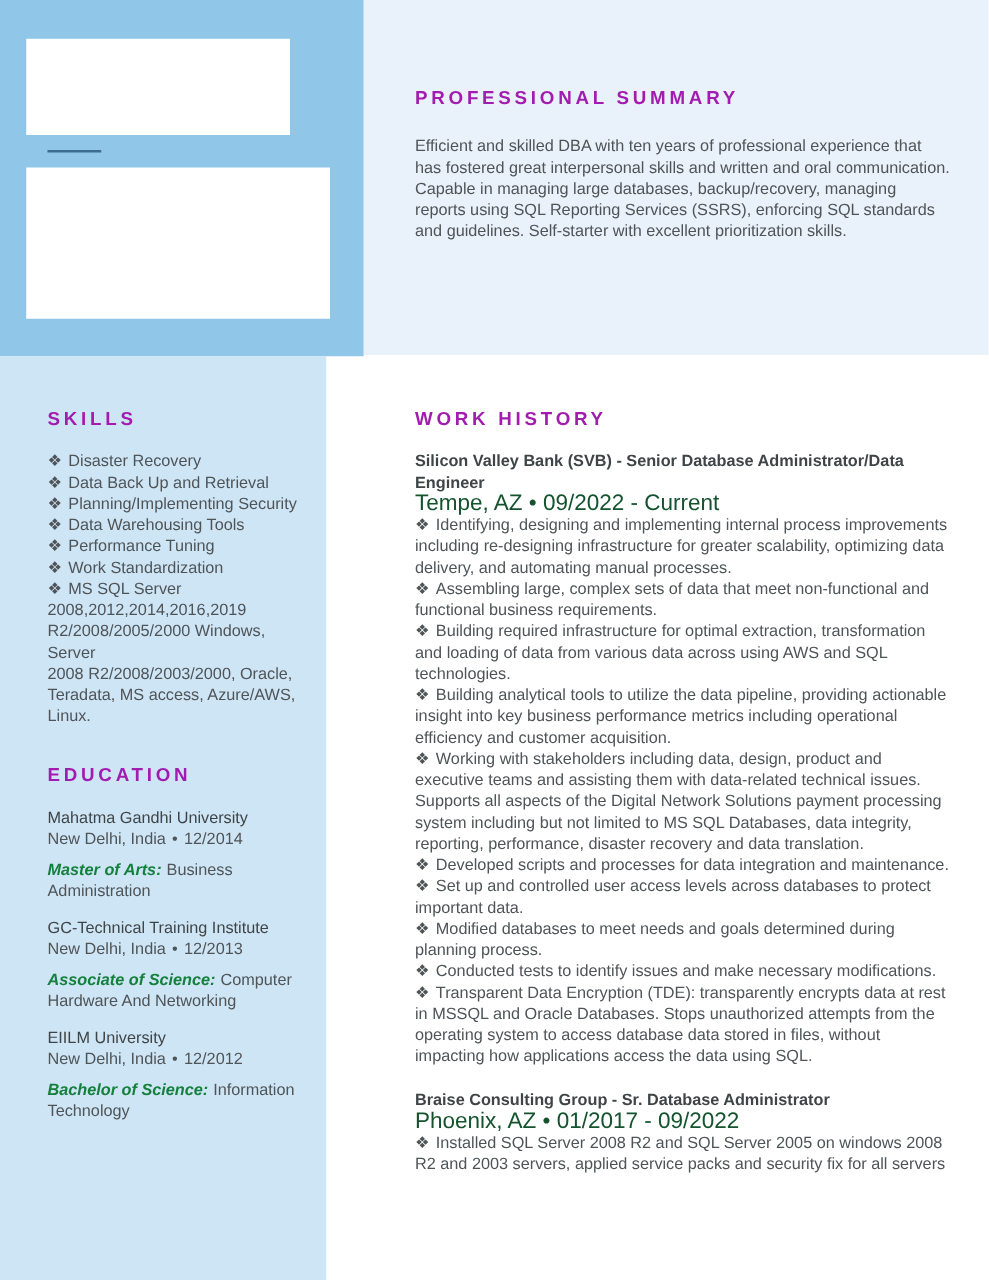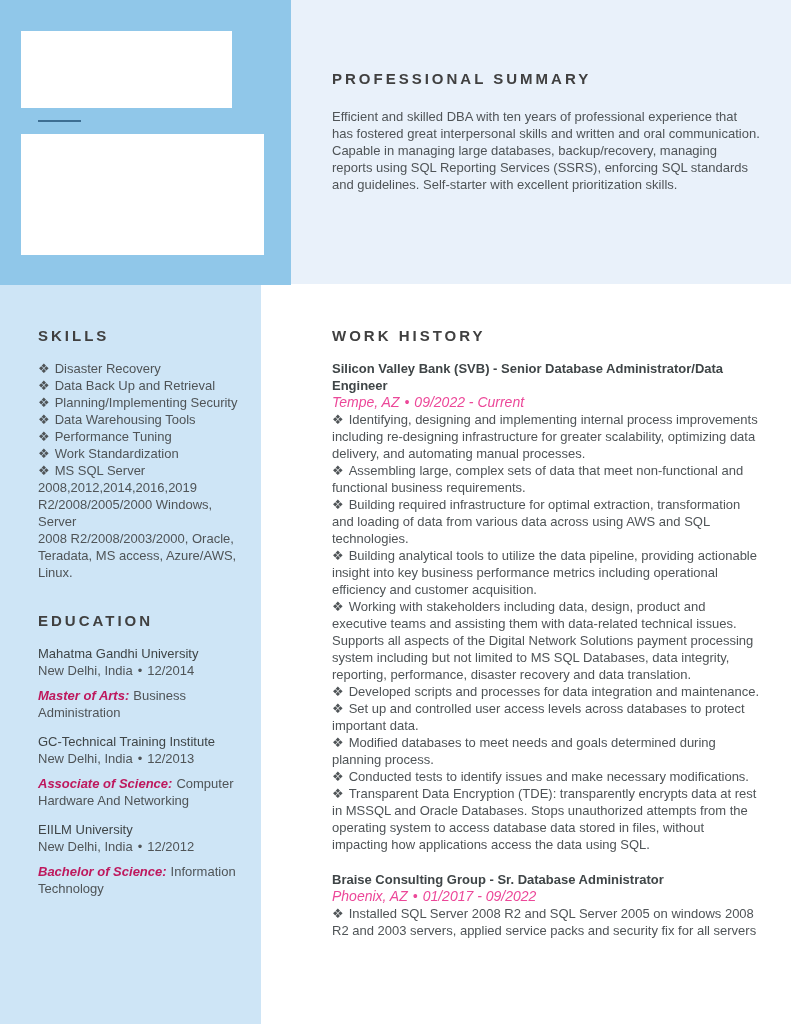--- a/index.html
+++ b/index.html
@@ -58,21 +58,21 @@
     width: 500px; height: 560px;
     background: #ffffff;
     padding: 42px 28px 0 41px;
   }
 
   
   h2.section-heading {
     font-size: 15px;
     font-weight: bold;
     letter-spacing: 3px;
-    color: #404040;
+    color: #a21caf;
     line-height: 19px;
   }
   .summary-band h2 { margin-bottom: 20px; }
   .sidebar h2, .main h2 { margin-bottom: 15px; }
 
   .body-text {
     font-size: 13px;
     line-height: 17px;
     color: #4f5457;
   }
@@ -81,33 +81,33 @@
   .skill-item { font-size: 13px; line-height: 17px; color: #4f5457; }
   .glyph { margin-right: 5px; color: #4f5457; }
   .pre-text { white-space: pre-wrap; }
 
   
   .education-heading-wrap { margin-top: 30px; }
   .edu-entry { margin-bottom: 12px; }
   .edu-school { font-size: 13px; line-height: 17px; font-weight: normal; color: #3f4547; }
   .edu-meta   { font-size: 13px; line-height: 17px; color: #4f5457; }
   .edu-degree { font-size: 13px; line-height: 17px; color: #4f5457; margin-top: 8px; }
-  .edu-degree .deg { font-weight: bold; font-style: italic; color: #be185d; }
+  .edu-degree .deg { font-weight: bold; font-style: italic; color: #15803d; }
   .edu-degree .fld { margin-left: 4px; }
   .sep { margin: 0 5px; }
 
   
   .job { margin-bottom: 18px; }
   .job-title {
     font-size: 13px; line-height: 17px;
     font-weight: bold; color: #3f4547;
   }
   .job-meta {
-    font-size: 14px; line-height: 17px;
-    font-style: italic; color: #ec4899;
+    font-size: 18px; line-height: 17px;
+    color: #14532d;
   }
   .bullet-line { font-size: 13px; line-height: 17px; color: #4f5457; }
 </style>
 </head>
 <body>
 
 <div class="page">
 
   <div class="header-block">
     <div class="redact redact-name"></div>

